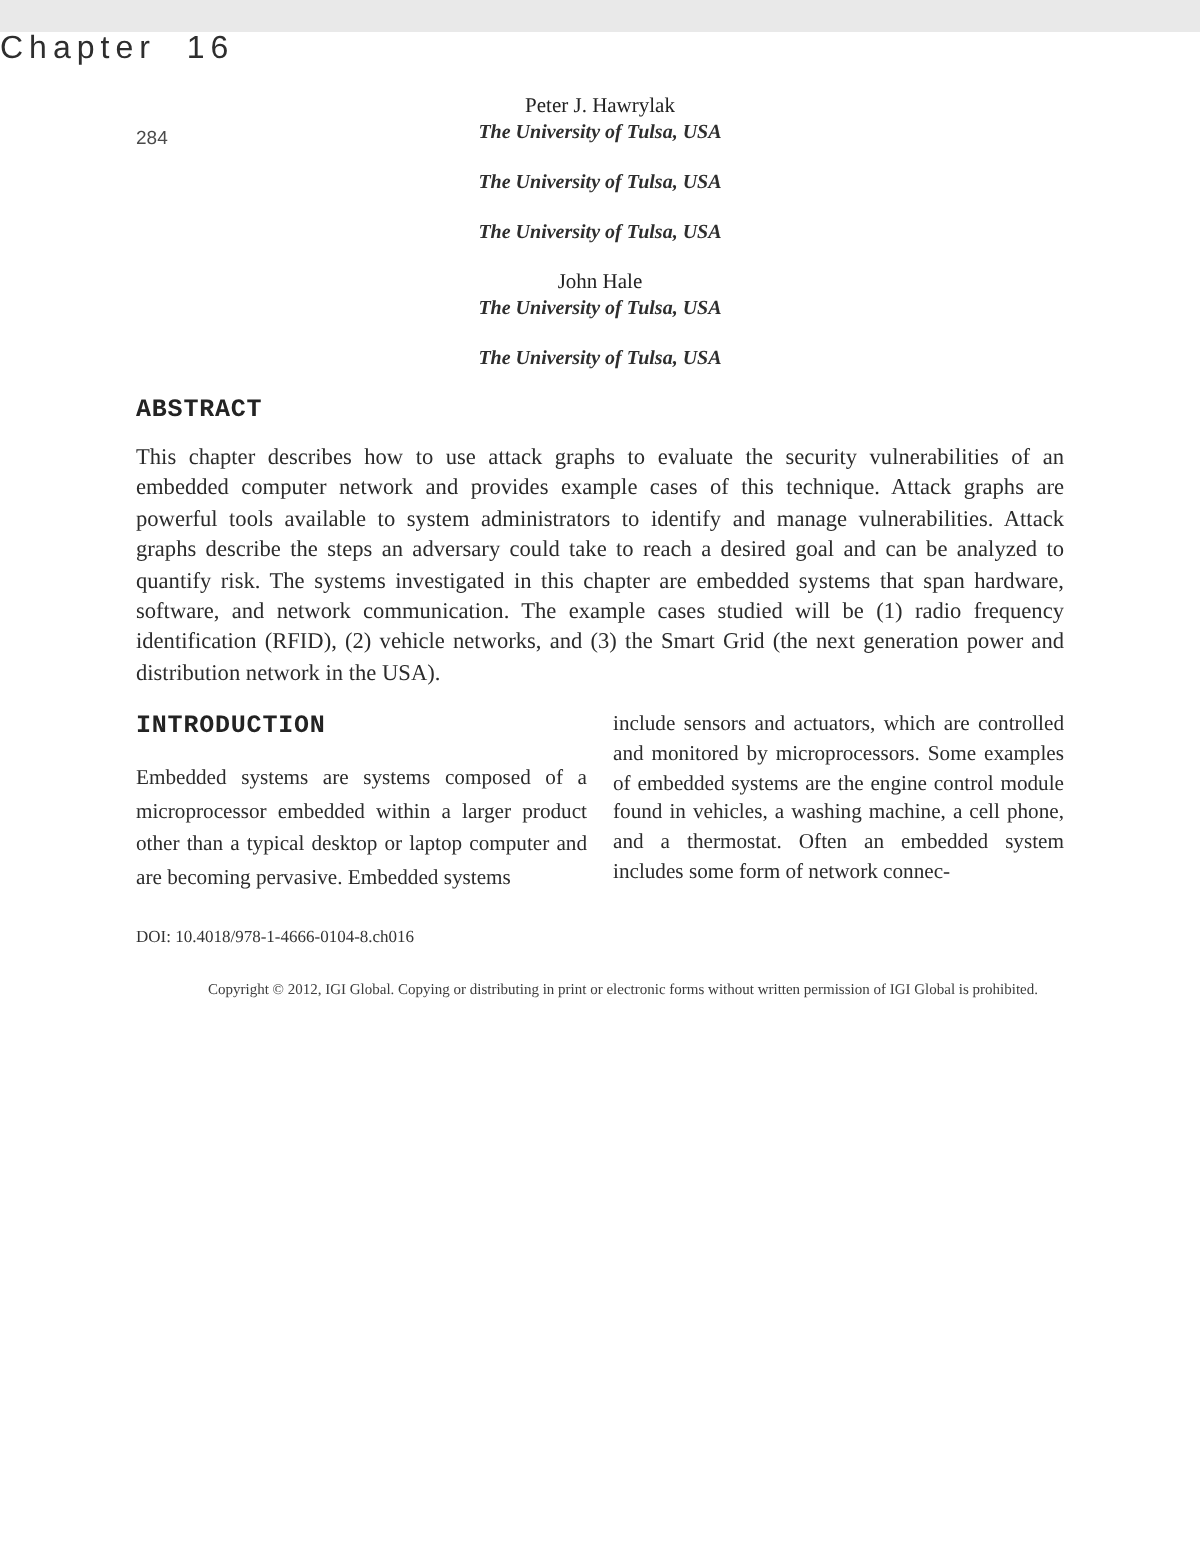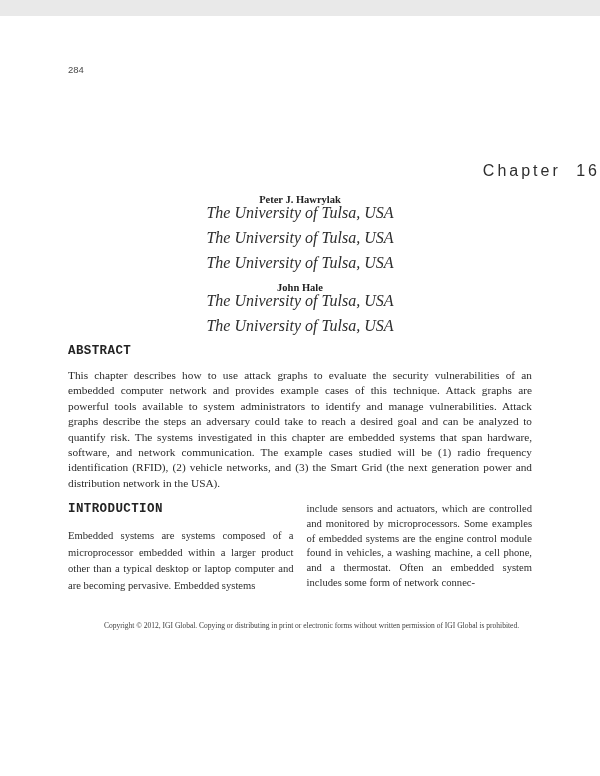--- a/index.html
+++ b/index.html
@@ -20,22 +20,21 @@
   }
   .page-number {
     position: absolute;
     top: 48px;
     left: 68px;
     font-family: "Liberation Sans", sans-serif;
     font-size: 9.5px;
     color: #4a4a4a;
   }
   .chapter-head {
-    padding-top: 146px;
-    text-align: right;
+    text-align: left;
   }
   .chapter-label {
     font-family: "Liberation Sans", sans-serif;
     font-size: 16px;
     letter-spacing: 3px;
     word-spacing: 8px;
     color: #2e2e2e;
     line-height: 18px;
   }
   .chapter-title {
@@ -45,30 +44,31 @@
     line-height: 31px;
     letter-spacing: 1.5px;
     color: #282828;
   }
   .authors {
     margin-top: 13px;
     text-align: center;
   }
   .author-entry { margin-bottom: 12px; }
   .author-name {
-    font-weight: bold;
+    font-weight: normal;
     font-size: 10.5px;
     line-height: 13px;
     color: #222222;
   }
   .author-affiliation {
     font-style: italic;
-    font-size: 16px;
+    font-size: 10px;
     line-height: 13px;
     color: #2e2e2e;
+    font-weight: bold;
   }
   .body-area {
     margin: 0 68px;
     width: 464px;
   }
   .section-heading {
     font-family: Liberation Mono, monospace;
     font-weight: bold;
     font-size: 12.5px;
     letter-spacing: 0.4px;
@@ -156,16 +156,17 @@
         <div class="section-heading">INTRODUCTION</div>
         <div class="col-text left-col-text">Embedded systems are systems composed of a microprocessor embedded within a larger product other than a typical desktop or laptop computer and are becoming pervasive. Embedded systems</div>
       </div>
       <div class="intro-col">
         <div class="col-text right-col-text">include sensors and actuators, which are controlled and monitored by microprocessors. Some examples of embedded systems are the engine control module found in vehicles, a washing machine, a cell phone, and a thermostat. Often an embedded system includes some form of network connec-</div>
       </div>
     </div>
 
   </div>
 
+  <div class="doi-line">DOI: 10.4018/978-1-4666-0104-8.ch016</div>
 
   <div class="copyright-line">Copyright © 2012, IGI Global. Copying or distributing in print or electronic forms without written permission of IGI Global is prohibited.</div>
 
 </div>
 
 </body></html>

